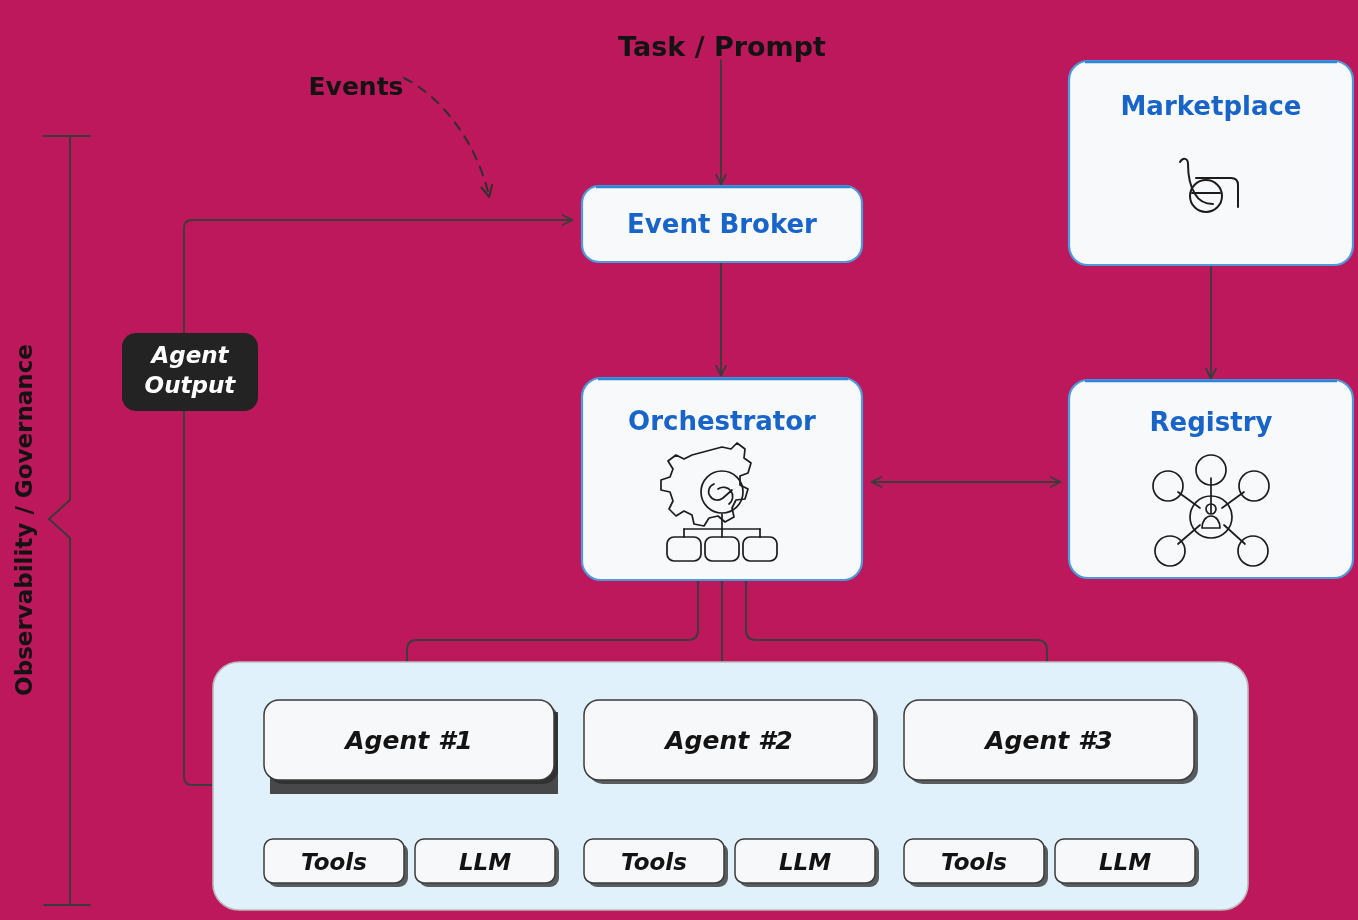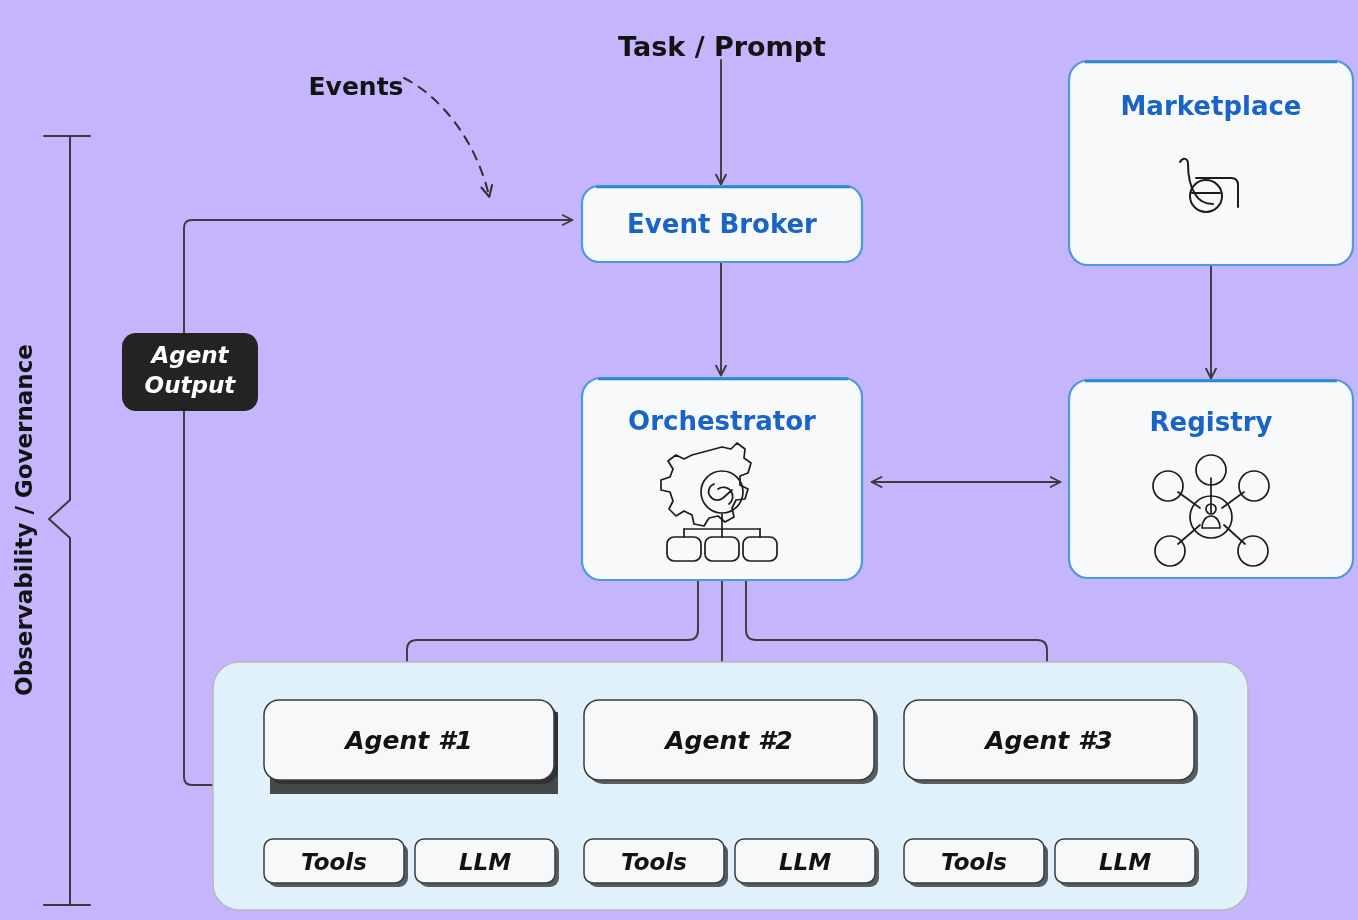--- a/index.html
+++ b/index.html
@@ -8,21 +8,21 @@
     padding: 0;
     background: #ffffff;
   }
   body {
     font-family: "DejaVu Sans", sans-serif;
   }
   #canvas {
     position: relative;
     width: 1358px;
     height: 920px;
-    background: #c4b5fd;
+    background: #be185d;
     overflow: hidden;
   }
   svg.layer {
     position: absolute;
     top: 0;
     left: 0;
     width: 1358px;
     height: 920px;
   }
   #edges { z-index: 1; }

